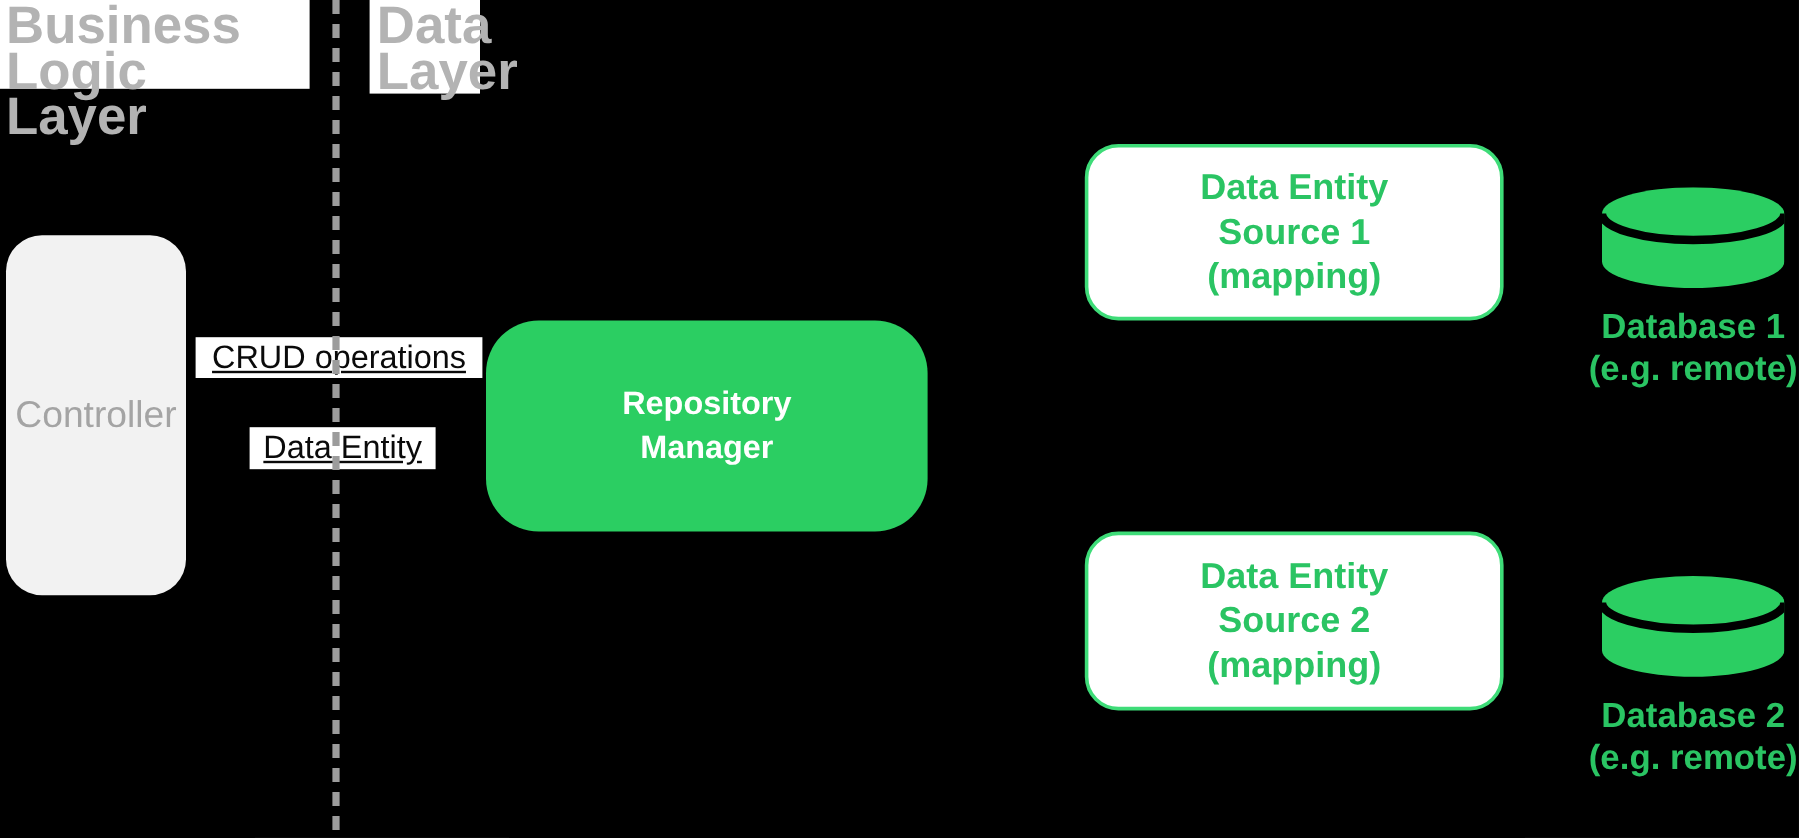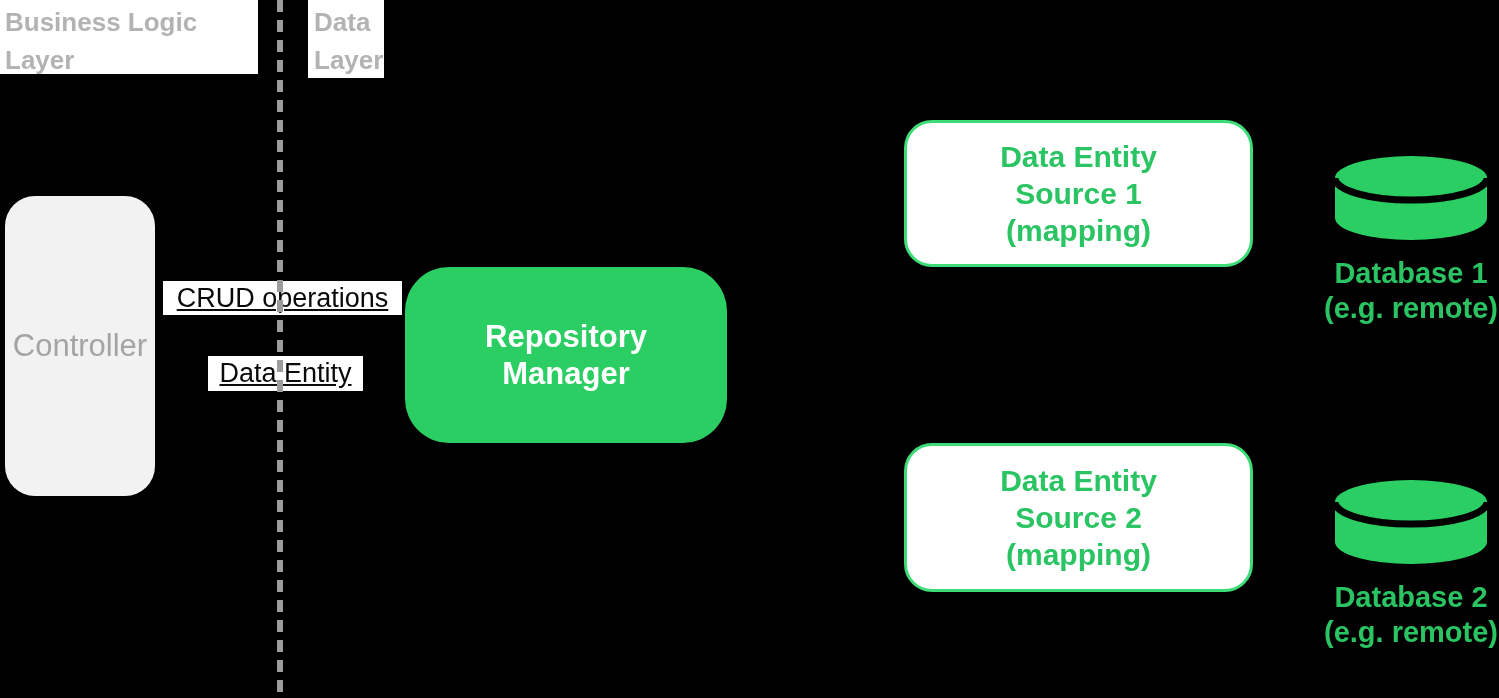--- a/index.html
+++ b/index.html
@@ -16,25 +16,25 @@
   }
   html,body{margin:0;padding:0;background:#111;}
   #stage{
     position:relative;width:1499px;height:698px;overflow:hidden;
     background:var(--bg);
     font-family:"Liberation Sans", sans-serif;
   }
   .layer-label{
     position:absolute;box-sizing:border-box;z-index:1;
     background:var(--label-bg);color:var(--gray-text);
-    font-weight:bold;font-size:26px;line-height:38px;
+    font-weight:bold;font-size:44px;line-height:38px;
     white-space:pre-line;
   }
   #bll-label{left:0;top:0;width:258px;height:74px;padding:3px 0 0 5px;}
-  #dl-label{left:308px;top:0;width:76px;height:78px;padding:3px 6px 0 6px;}
+  #dl-label{left:308px;top:0;width:92px;height:78px;padding:3px 6px 0 6px;}
   #divider{
     position:absolute;left:277px;top:0;width:6px;height:698px;z-index:3;
     background:repeating-linear-gradient(to bottom,
       var(--divider) 0px, var(--divider) 12px,
       transparent 12px, transparent 20px);
   }
   .node{
     position:absolute;box-sizing:border-box;
     display:flex;align-items:center;justify-content:center;
     text-align:center;white-space:pre-line;
@@ -45,23 +45,23 @@
     font-size:31px;
   }
   .edge-label{
     position:absolute;z-index:2;box-sizing:border-box;
     display:flex;align-items:center;justify-content:center;
     background:var(--label-bg);color:var(--edge-text);font-size:27px;text-decoration:underline;
   }
   #crud-label{left:163px;top:281px;width:239px;height:34px;}
   #dataentity-label{left:208px;top:356px;width:155px;height:35px;}
   #repo{
-    left:405px;top:267px;width:322px;height:176px;border-radius:44px;
+    left:405px;top:267px;width:368px;height:176px;border-radius:44px;
     background:var(--green-fill);color:#ffffff;
-    font-weight:bold;font-size:31px;line-height:37px;
+    font-weight:bold;font-size:27px;line-height:37px;
   }
   .source-box{
     background:#ffffff;border:3px solid var(--green-border);
     border-radius:28px;color:var(--green-text);
     font-weight:bold;font-size:30px;line-height:37px;
     width:349px;left:904px;
   }
   #source1{top:120px;height:147px;}
   #source2{top:443px;height:149px;}
   .db-icon{position:absolute;left:1335px;width:152px;height:86px;}

